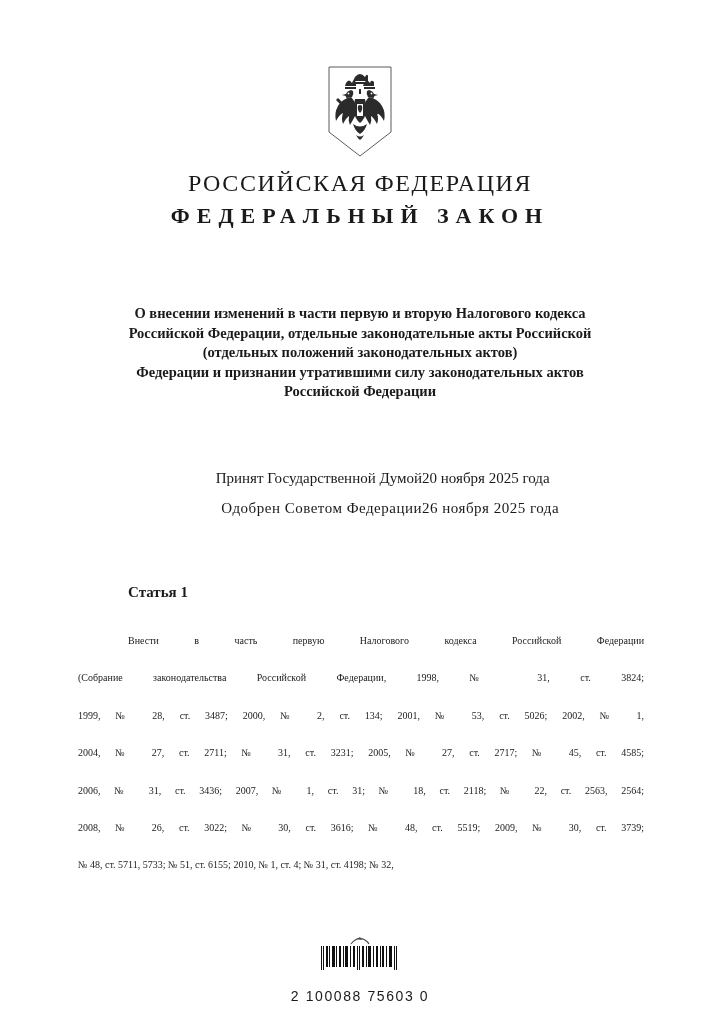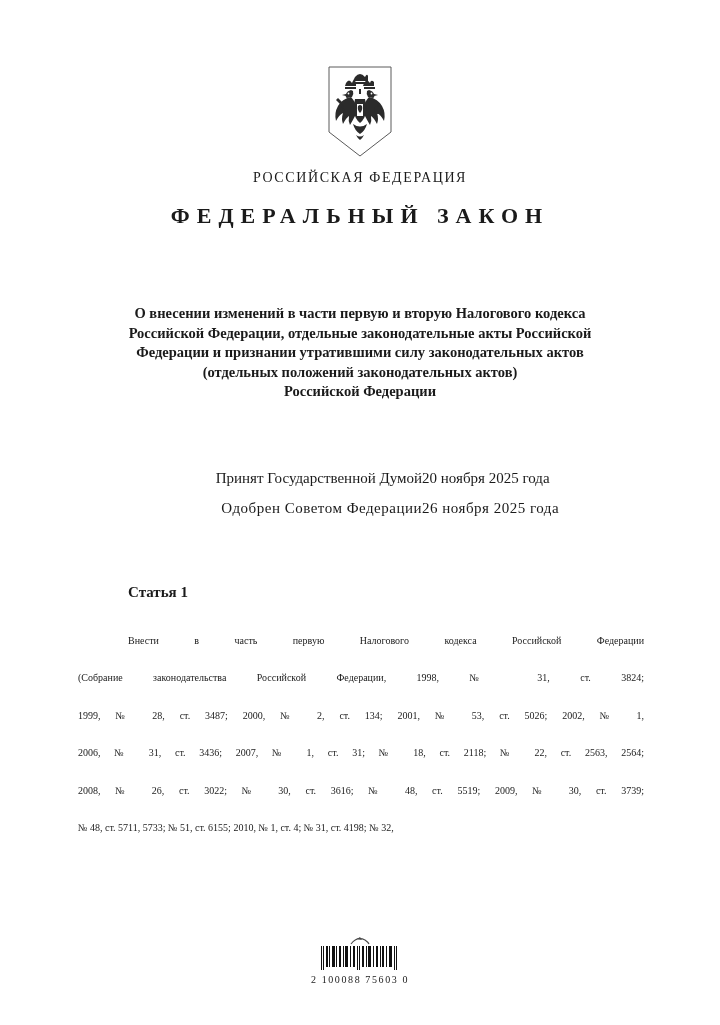--- a/index.html
+++ b/index.html
@@ -38,21 +38,21 @@
     display: block;
   }
 
   
   .rf-line {
     position: absolute;
     top: 170px;
     left: 0;
     width: 720px;
     text-align: center;
-    font-size: 14px;
+    font-size: 24px;
     letter-spacing: 1.6px;
     font-weight: 400;
     font-family: "Liberation Serif", "DejaVu Serif", serif;
   }
   .fz-line {
     position: absolute;
     top: 203px;
     left: 0;
     width: 720px;
     text-align: center;
@@ -147,24 +147,24 @@
   }
   .bc-mark {
     width: 22px;
     height: 9px;
     margin-bottom: 1px;
   }
   .bc-bars {
     display: block;
   }
   .bc-digits {
-    margin-top: 4px;
-    font-size: 10px;
+    margin-top: 18px;
+    font-size: 14px;
     letter-spacing: 1.6px;
-    font-family: Liberation Serif, serif;
+    font-family: Liberation Sans, sans-serif;
     color: #1a1a1a;
   }
 </style>
 </head>
 <body>
 
 <div class="page">
 
   <div class="emblem-wrap">
     <svg class="emblem" viewBox="0 0 66 92">
@@ -207,38 +207,39 @@
     </svg>
   </div>
 
   <div class="rf-line">РОССИЙСКАЯ ФЕДЕРАЦИЯ</div>
 
   <div class="fz-line">ФЕДЕРАЛЬНЫЙ ЗАКОН</div>
 
   <div class="title-block">
     <span class="tl">О внесении изменений в части первую и вторую Налогового кодекса</span>
     <span class="tl">Российской Федерации, отдельные законодательные акты Российской</span>
+    <span class="tl">(отдельных положений законодательных актов)</span>
     <span class="tl">Федерации и признании утратившими силу законодательных актов</span>
-    <span class="tl">(отдельных положений законодательных актов)</span>
     <span class="tl">Российской Федерации</span>
   </div>
 
   <div class="adopt r1">
     <span class="lbl">Принят Государственной Думой</span><span class="dt">20 ноября 2025 года</span>
   </div>
   <div class="adopt r2">
     <span class="lbl">Одобрен Советом Федерации</span><span class="dt">26 ноября 2025 года</span>
   </div>
 
   <div class="article-head">Статья 1</div>
 
   <div class="body-text">
     <span class="ln first">Внести в часть первую Налогового кодекса Российской Федерации</span>
     <span class="ln">(Собрание законодательства Российской Федерации, 1998, № 31, ст. 3824;</span>
     <span class="ln">1999, № 28, ст. 3487; 2000, № 2, ст. 134; 2001, № 53, ст. 5026; 2002, № 1,</span>
+    <span class="ln">2004, № 27, ст. 2711; № 31, ст. 3231; 2005, № 27, ст. 2717; № 45, ст. 4585;</span>
     <span class="ln">2006, № 31, ст. 3436; 2007, № 1, ст. 31; № 18, ст. 2118; № 22, ст. 2563, 2564;</span>
     <span class="ln">2008, № 26, ст. 3022; № 30, ст. 3616; № 48, ст. 5519; 2009, № 30, ст. 3739;</span>
     <span class="ln last">№ 48, ст. 5711, 5733; № 51, ст. 6155; 2010, № 1, ст. 4; № 31, ст. 4198; № 32,</span>
   </div>
 
   <div class="barcode-wrap">
     <svg class="bc-mark" viewBox="0 0 22 9">
       <path d="M2 8 q6 -8 14 -4 q3 2 4 4" fill="none" stroke="#4a4a4a" stroke-width="1.1"></path>
       <path d="M8 3 l3 -2 l2 3 z" fill="#4a4a4a"></path>
     </svg>

